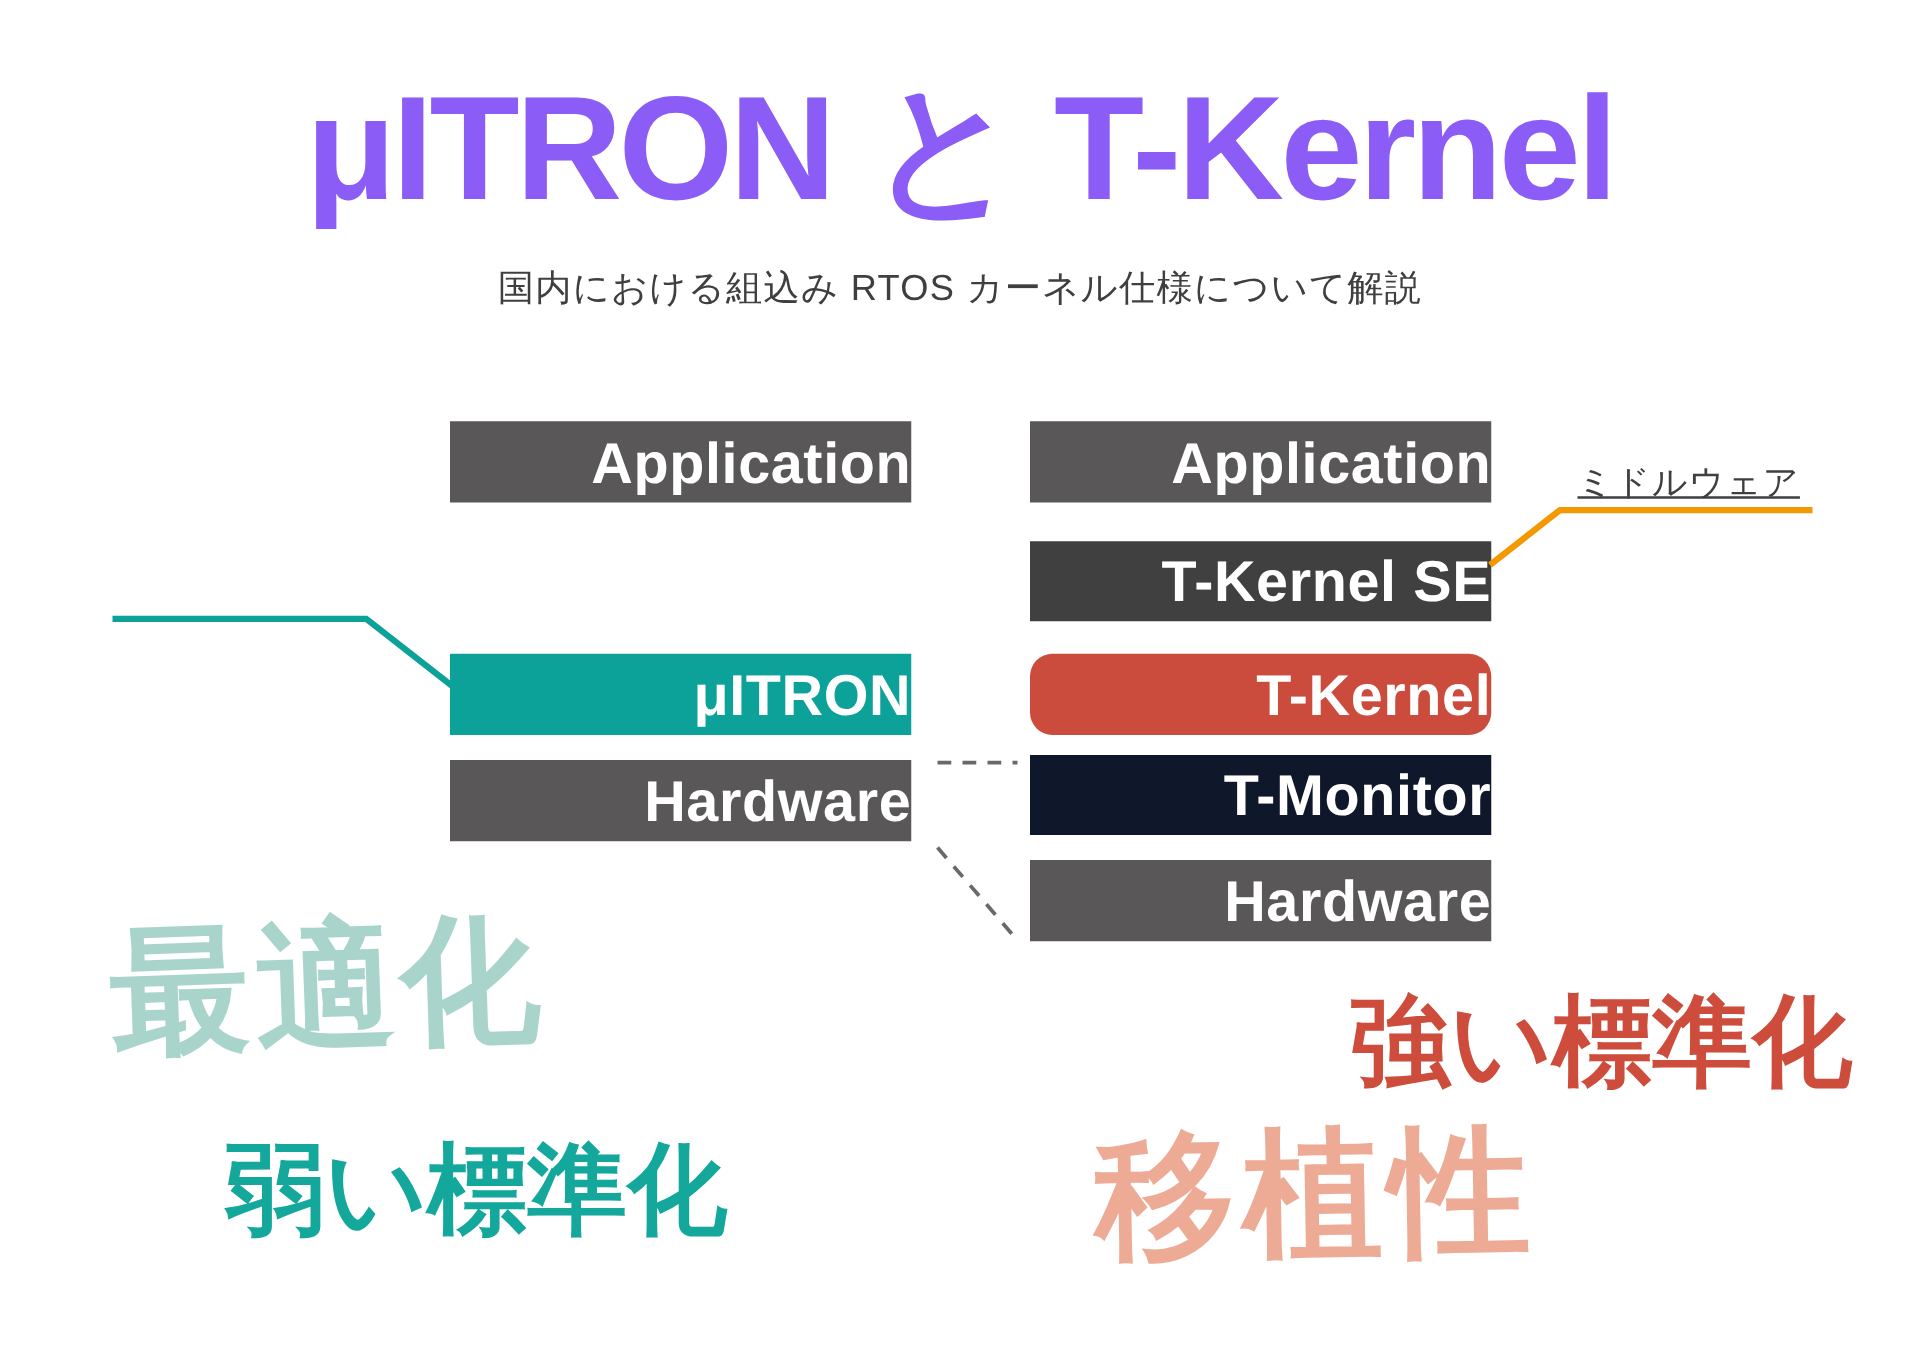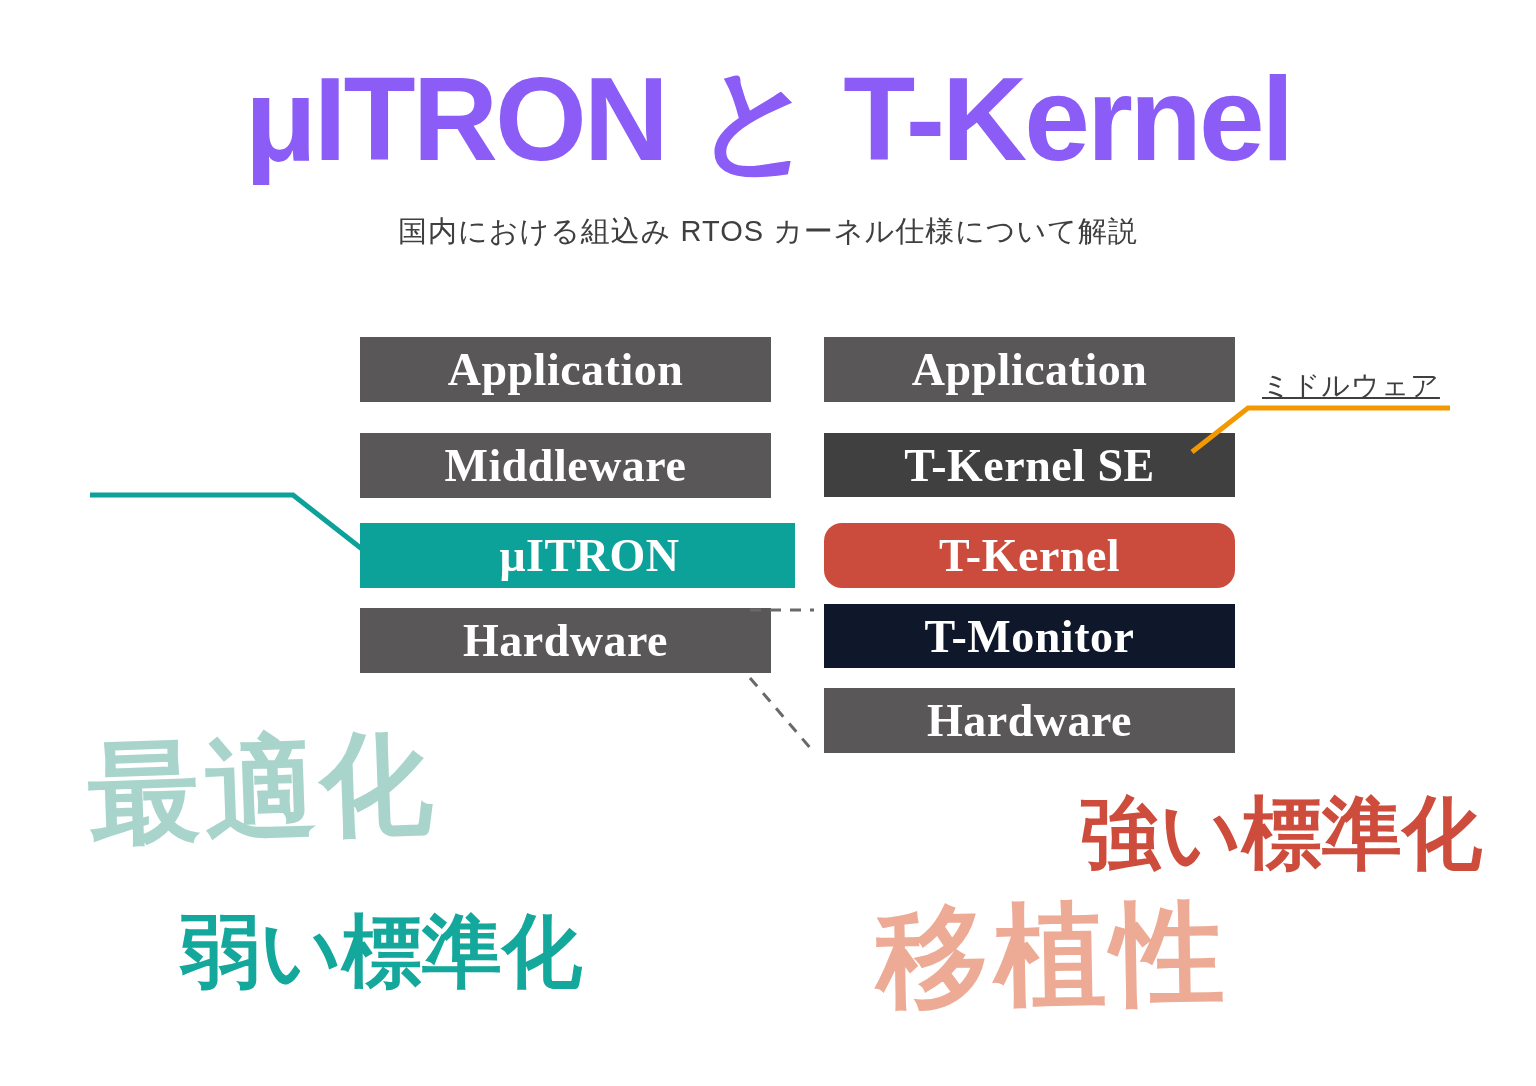--- a/index.html
+++ b/index.html
@@ -16,22 +16,22 @@
     font-size:118px;line-height:1.15;font-weight:bold;
     letter-spacing:-3px;color:#8b5cf6;
   }
   .page-subtitle{
     position:absolute;left:0;right:0;top:214px;
     margin:0;text-align:center;
     font-size:29px;line-height:1.2;font-weight:normal;
     color:#3f3f3f;letter-spacing:1px;
   }
   .layer{
-    position:absolute;width:411px;height:65px;
-    display:flex;align-items:center;justify-content:center;font-family:Liberation Serif, serif;
+    position:absolute;width:369px;height:65px;
+    display:flex;align-items:center;justify-content:flex-end;
   }
   .layer .layer-label{
     color:#ffffff;font-weight:bold;font-size:46px;
     letter-spacing:0.5px;white-space:nowrap;
   }
   
   .l-app {left:360px;top:337px;}
   .l-mw  {left:360px;top:433px;}
   .l-itr {left:360px;top:523px;}
   .l-hw  {left:360px;top:608px;}
@@ -64,24 +64,21 @@
 <body>
 
 <div class="canvas">
 
   <h1 class="page-title">μITRON と T-Kernel</h1>
   <p class="page-subtitle">国内における組込み RTOS カーネル仕様について解説</p>
 
   <div class="layer l-app" style="background: rgb(89, 87, 87);">
     <span class="layer-label">Application</span>
   </div>
-  <div class="layer l-mw" style="background: rgb(89, 87, 87);">
-    <span class="layer-label">Middleware</span>
-  </div>
-  <div class="layer l-itr" style="background: rgb(12, 162, 154); padding-left: 24px;">
+  <div class="layer l-itr" style="background: rgb(12, 162, 154);">
     <span class="layer-label">μITRON</span>
   </div>
   <div class="layer l-hw" style="background: rgb(89, 87, 87);">
     <span class="layer-label">Hardware</span>
   </div>
 
   <div class="layer r-app" style="background: rgb(89, 87, 87);">
     <span class="layer-label">Application</span>
   </div>
   <div class="layer r-se" style="background: #404040;">

